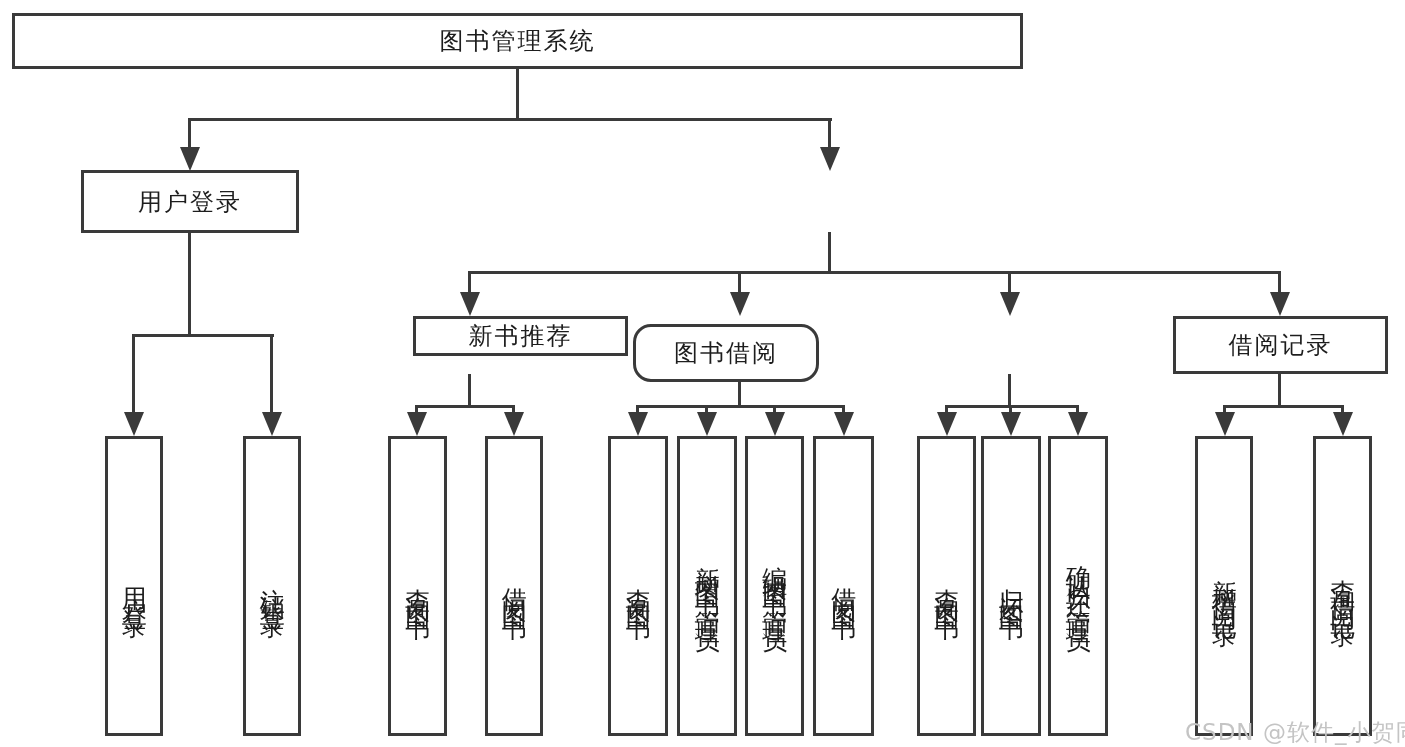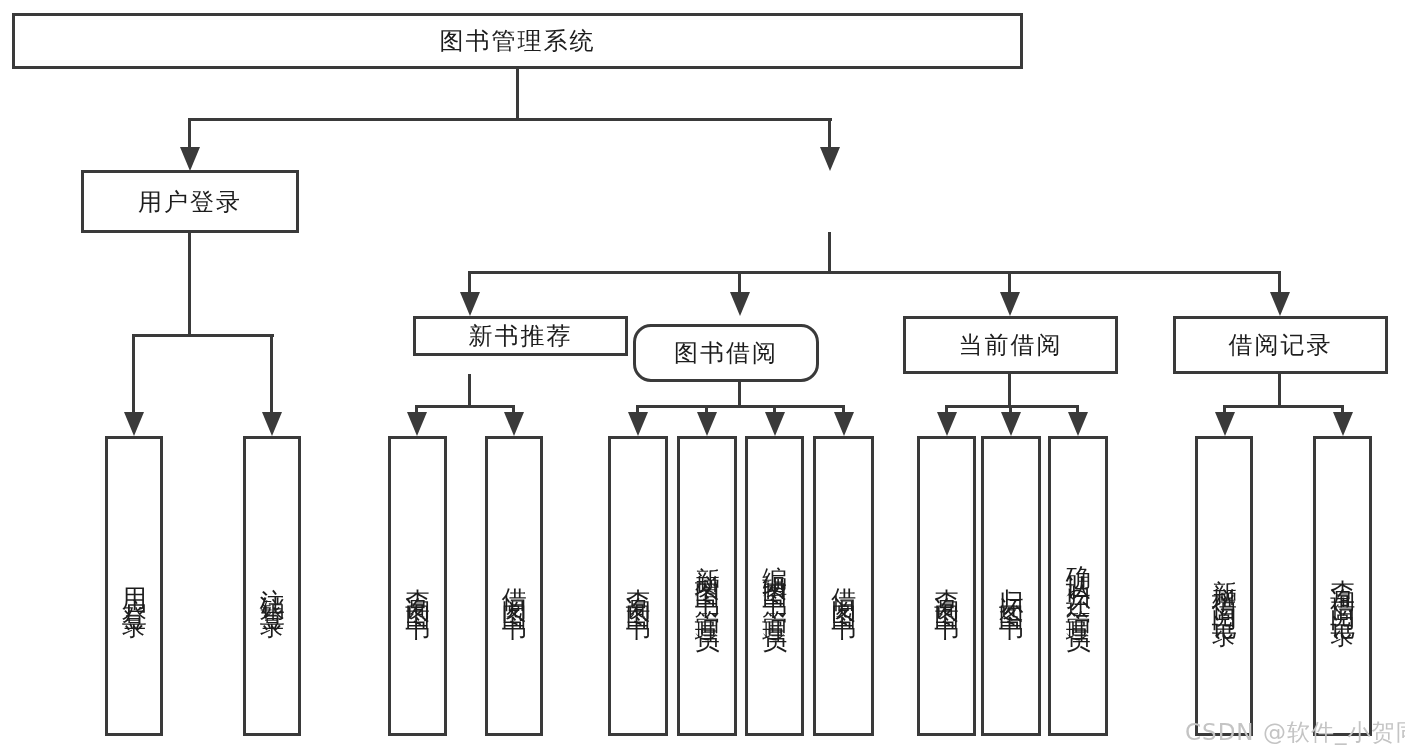--- a/index.html
+++ b/index.html
@@ -105,23 +105,20 @@
   <div class="hbox" style="left:81px; top:170px; width:218px; height:63px;">
     <span>用户登录</span>
   </div>
 
   <div class="hbox" style="left:377px; top:316px; width:215px; height:40px;margin-left:36px;">
     <span>新书推荐</span>
   </div>
   <div class="hbox" style="left:633px; top:324px; width:186px; height:58px;border-radius:18px;">
     <span>图书借阅</span>
   </div>
-  <div class="hbox" style="left:903px; top:316px; width:215px; height:58px;">
-    <span>当前借阅</span>
-  </div>
   <div class="hbox" style="left:1173px; top:316px; width:215px; height:58px;">
     <span>借阅记录</span>
   </div>
 
   <div class="vbox" style="left:105px; top:436px; width:58px; height:300px;">
     <span>用户登录</span>
   </div>
   <div class="vbox" style="left:243px; top:436px; width:58px; height:300px;">
     <span>注销登录</span>
   </div>

